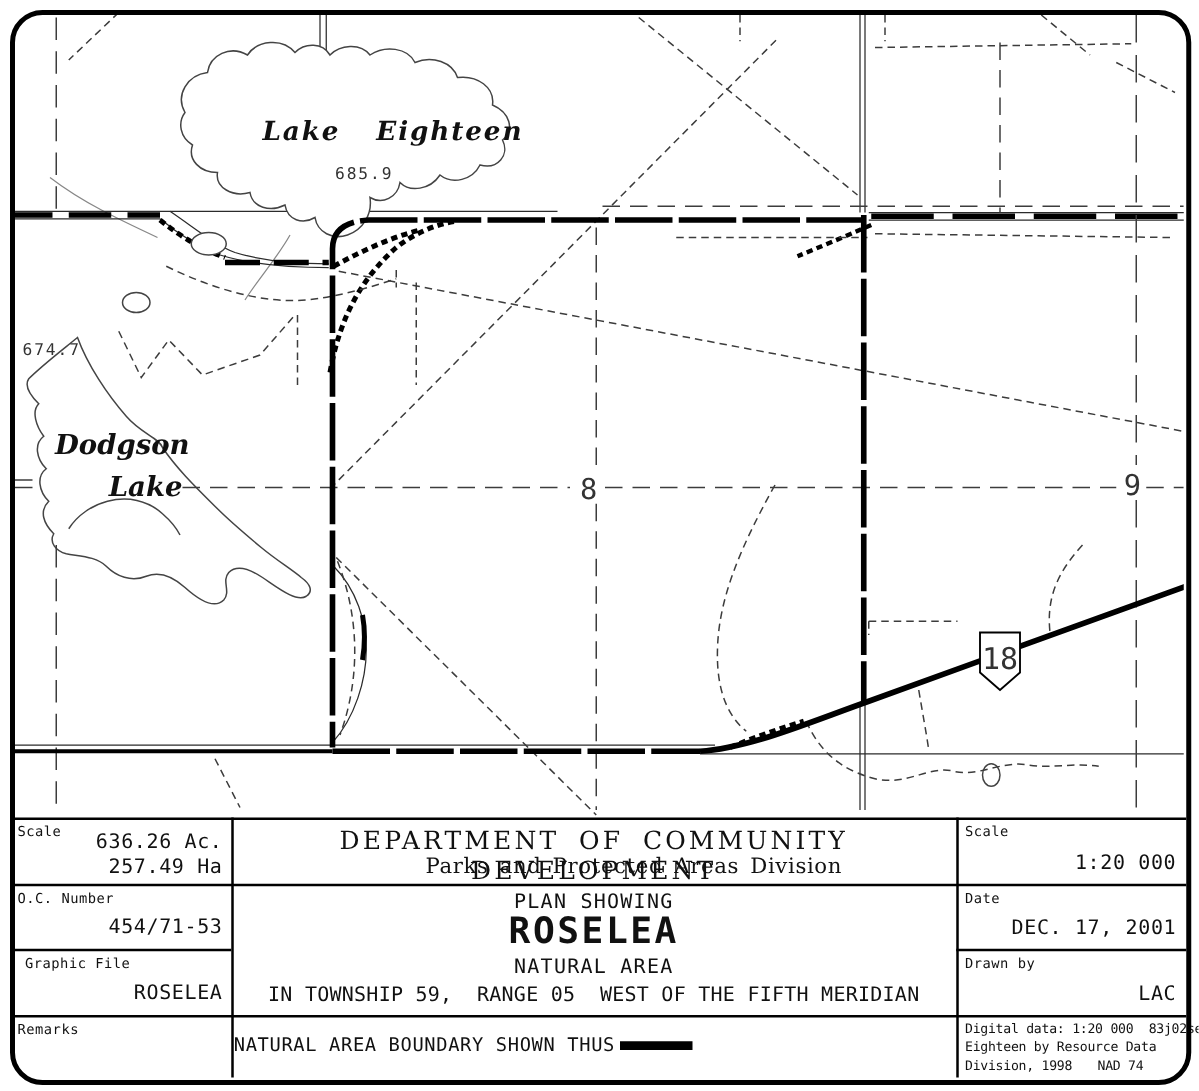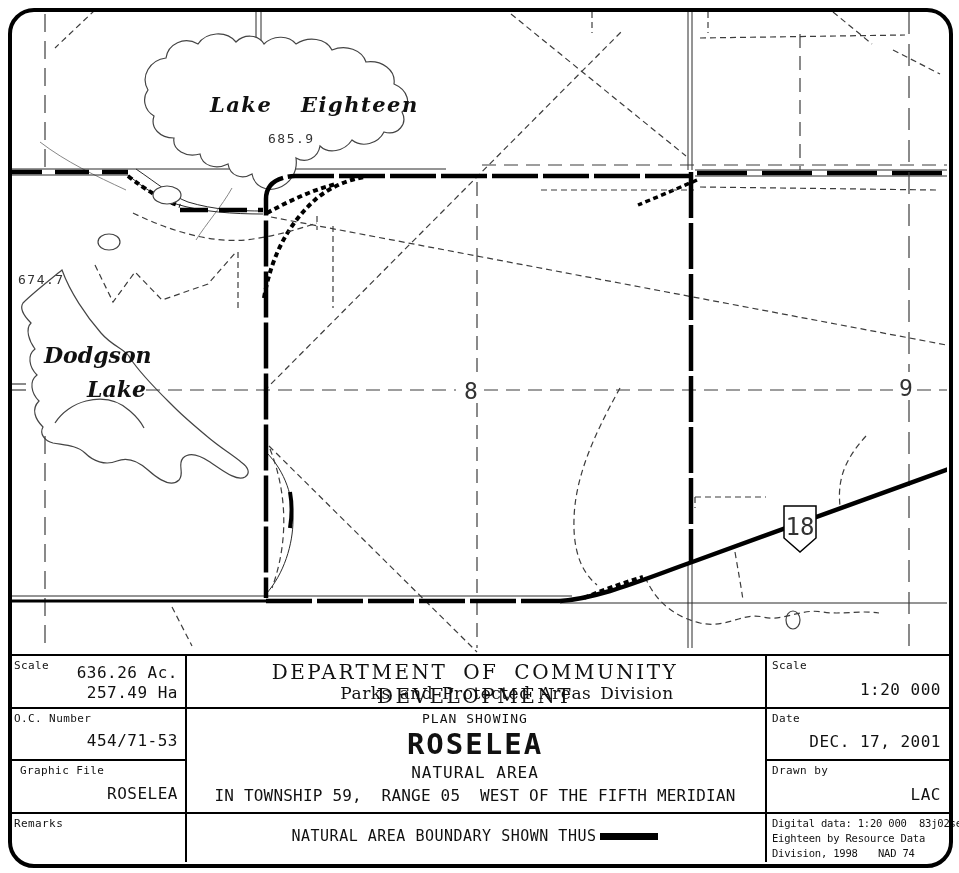--- a/index.html
+++ b/index.html
@@ -13,25 +13,25 @@
   .hl{height:2px;}
   .vl{width:2px;}
   
   .tb{position:absolute;z-index:25;}
   .lbl{font-size:11px;letter-spacing:.4px;color:#111;}
   .val{font-size:16px;text-align:right;letter-spacing:.5px;}
   .ctr{text-align:center;}
   .pre{white-space:pre;}
   .dept1{font-family:"DejaVu Serif",serif;font-size:20px;letter-spacing:2.5px;word-spacing:7px;}
   .dept2{font-family:"DejaVu Serif",serif;font-size:17px;letter-spacing:.5px;word-spacing:3px;}
-  .kicker{font-size:13px;letter-spacing:1px;}
+  .kicker{font-size:16px;letter-spacing:1px;}
   .bigtitle{font-size:29px;font-weight:bold;letter-spacing:2px;}
   .subt{font-size:16px;letter-spacing:1px;}
   .loc{font-size:16px;letter-spacing:.2px;}
-  .legendrow{display:flex;align-items:center;justify-content:center;gap:4px;}
+  .legendrow{display:flex;align-items:center;justify-content:flex-start;gap:4px;}
   .legendtext{font-size:15px;letter-spacing:.5px;}
   .legendbar{width:58px;height:7px;background:#000;}
   .dd{font-size:10.5px;letter-spacing:-0.2px;}
   
   text{user-select:none;}
   .lakename{font-family:"DejaVu Serif",serif;font-style:italic;font-weight:bold;fill:#111;}
   .elev{font-family:"DejaVu Sans Mono",monospace;fill:#333;letter-spacing:1.5px;}
   .secnum{font-family:"DejaVu Sans Mono",monospace;fill:#333;}
 </style>
 </head>

